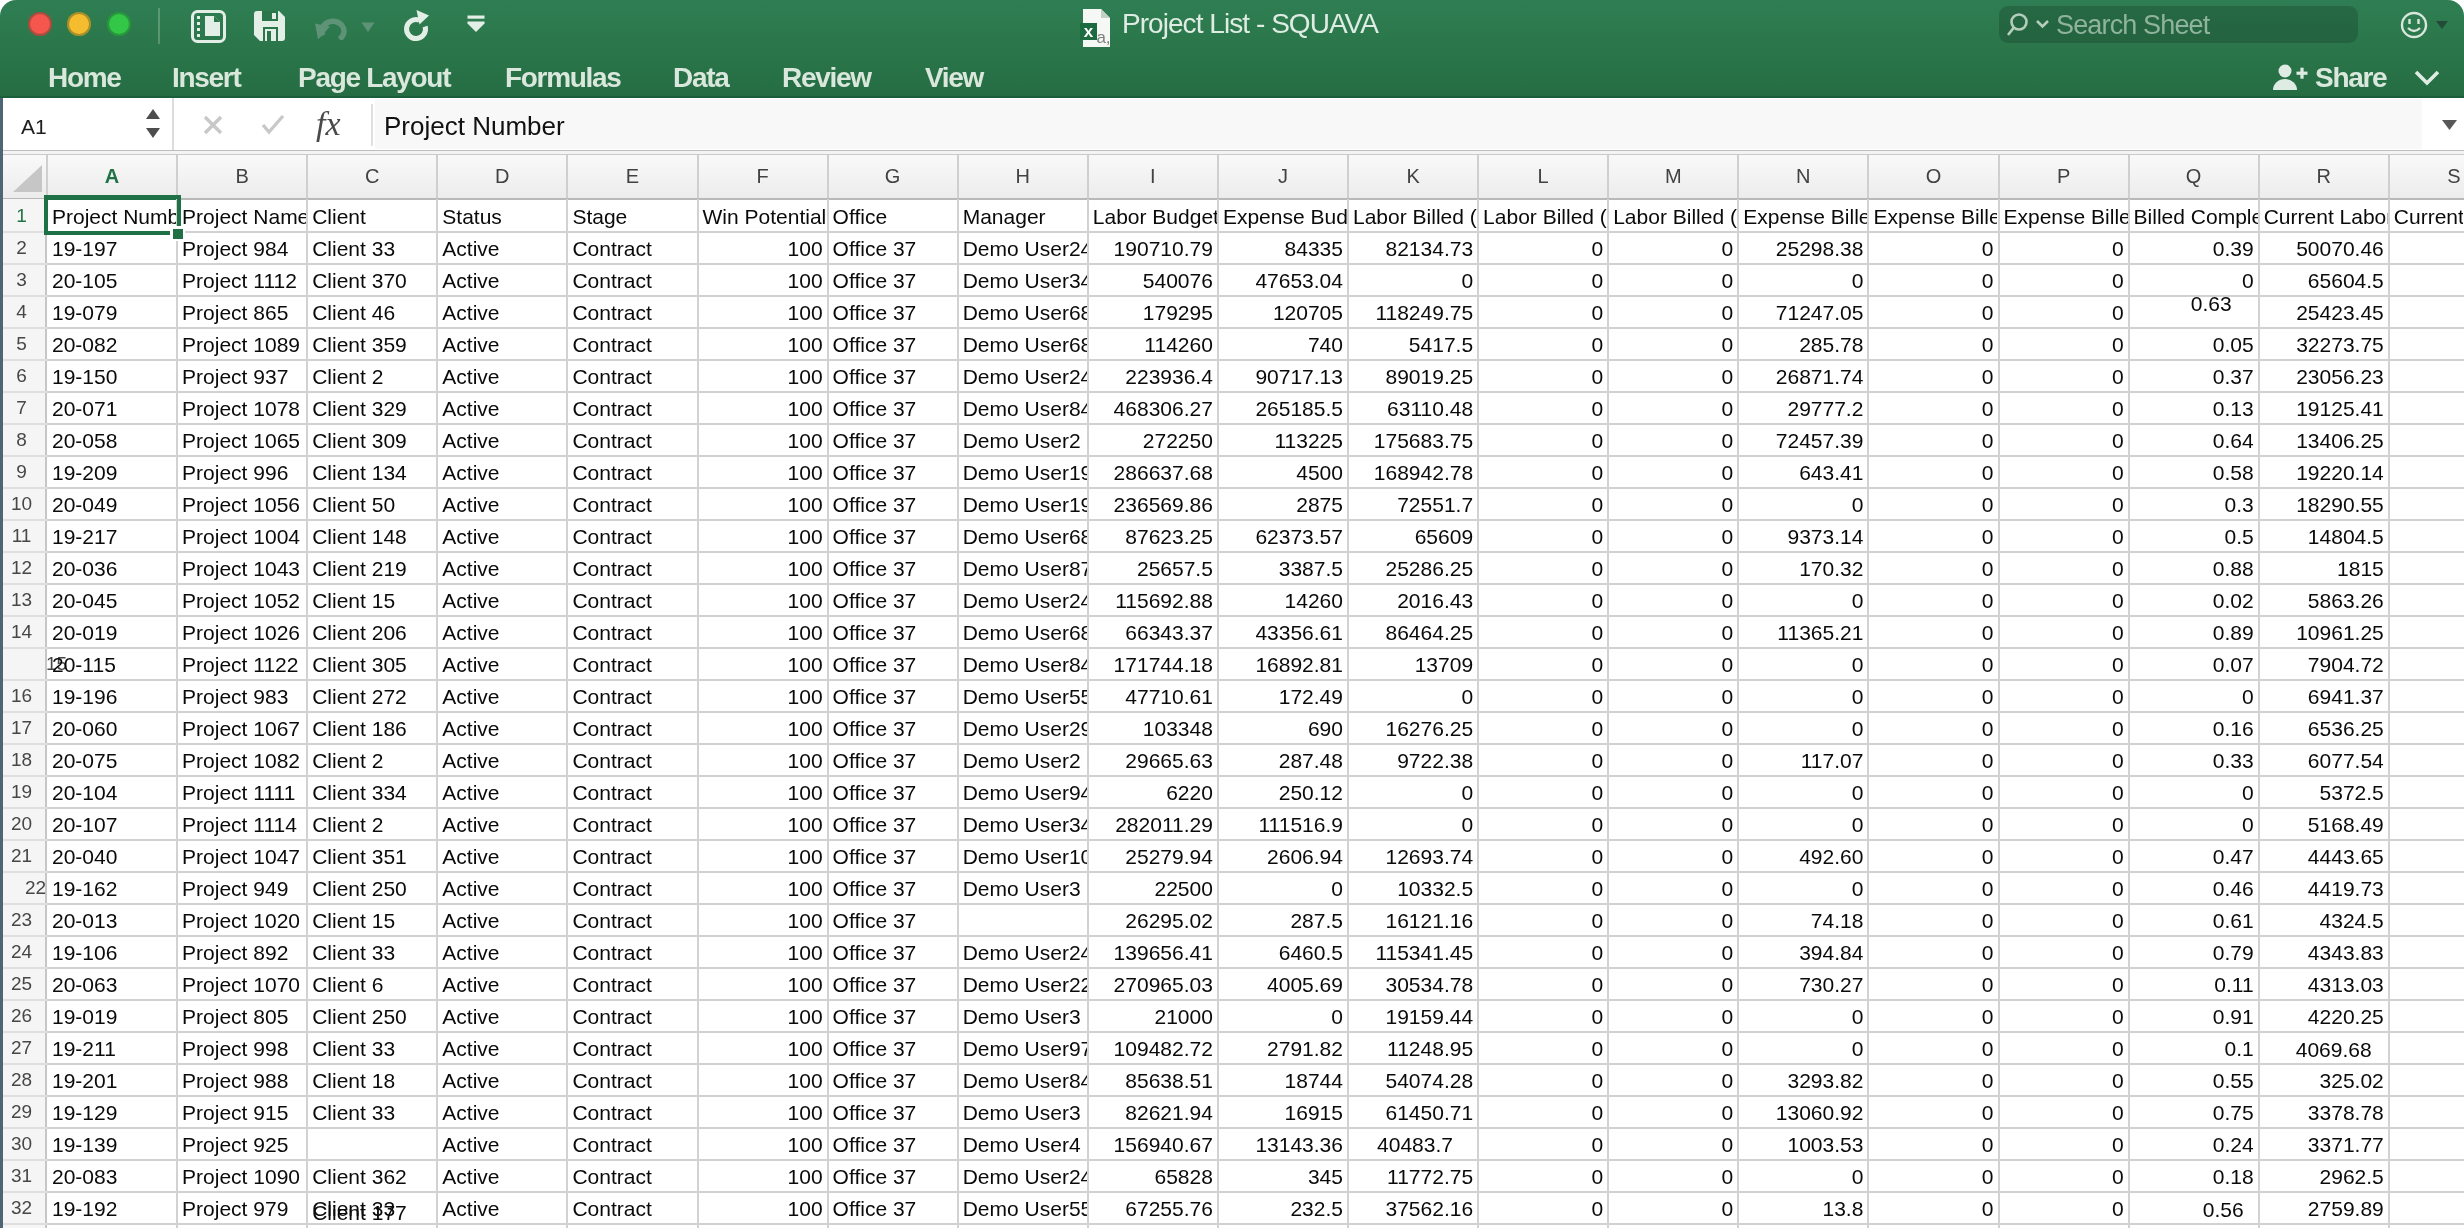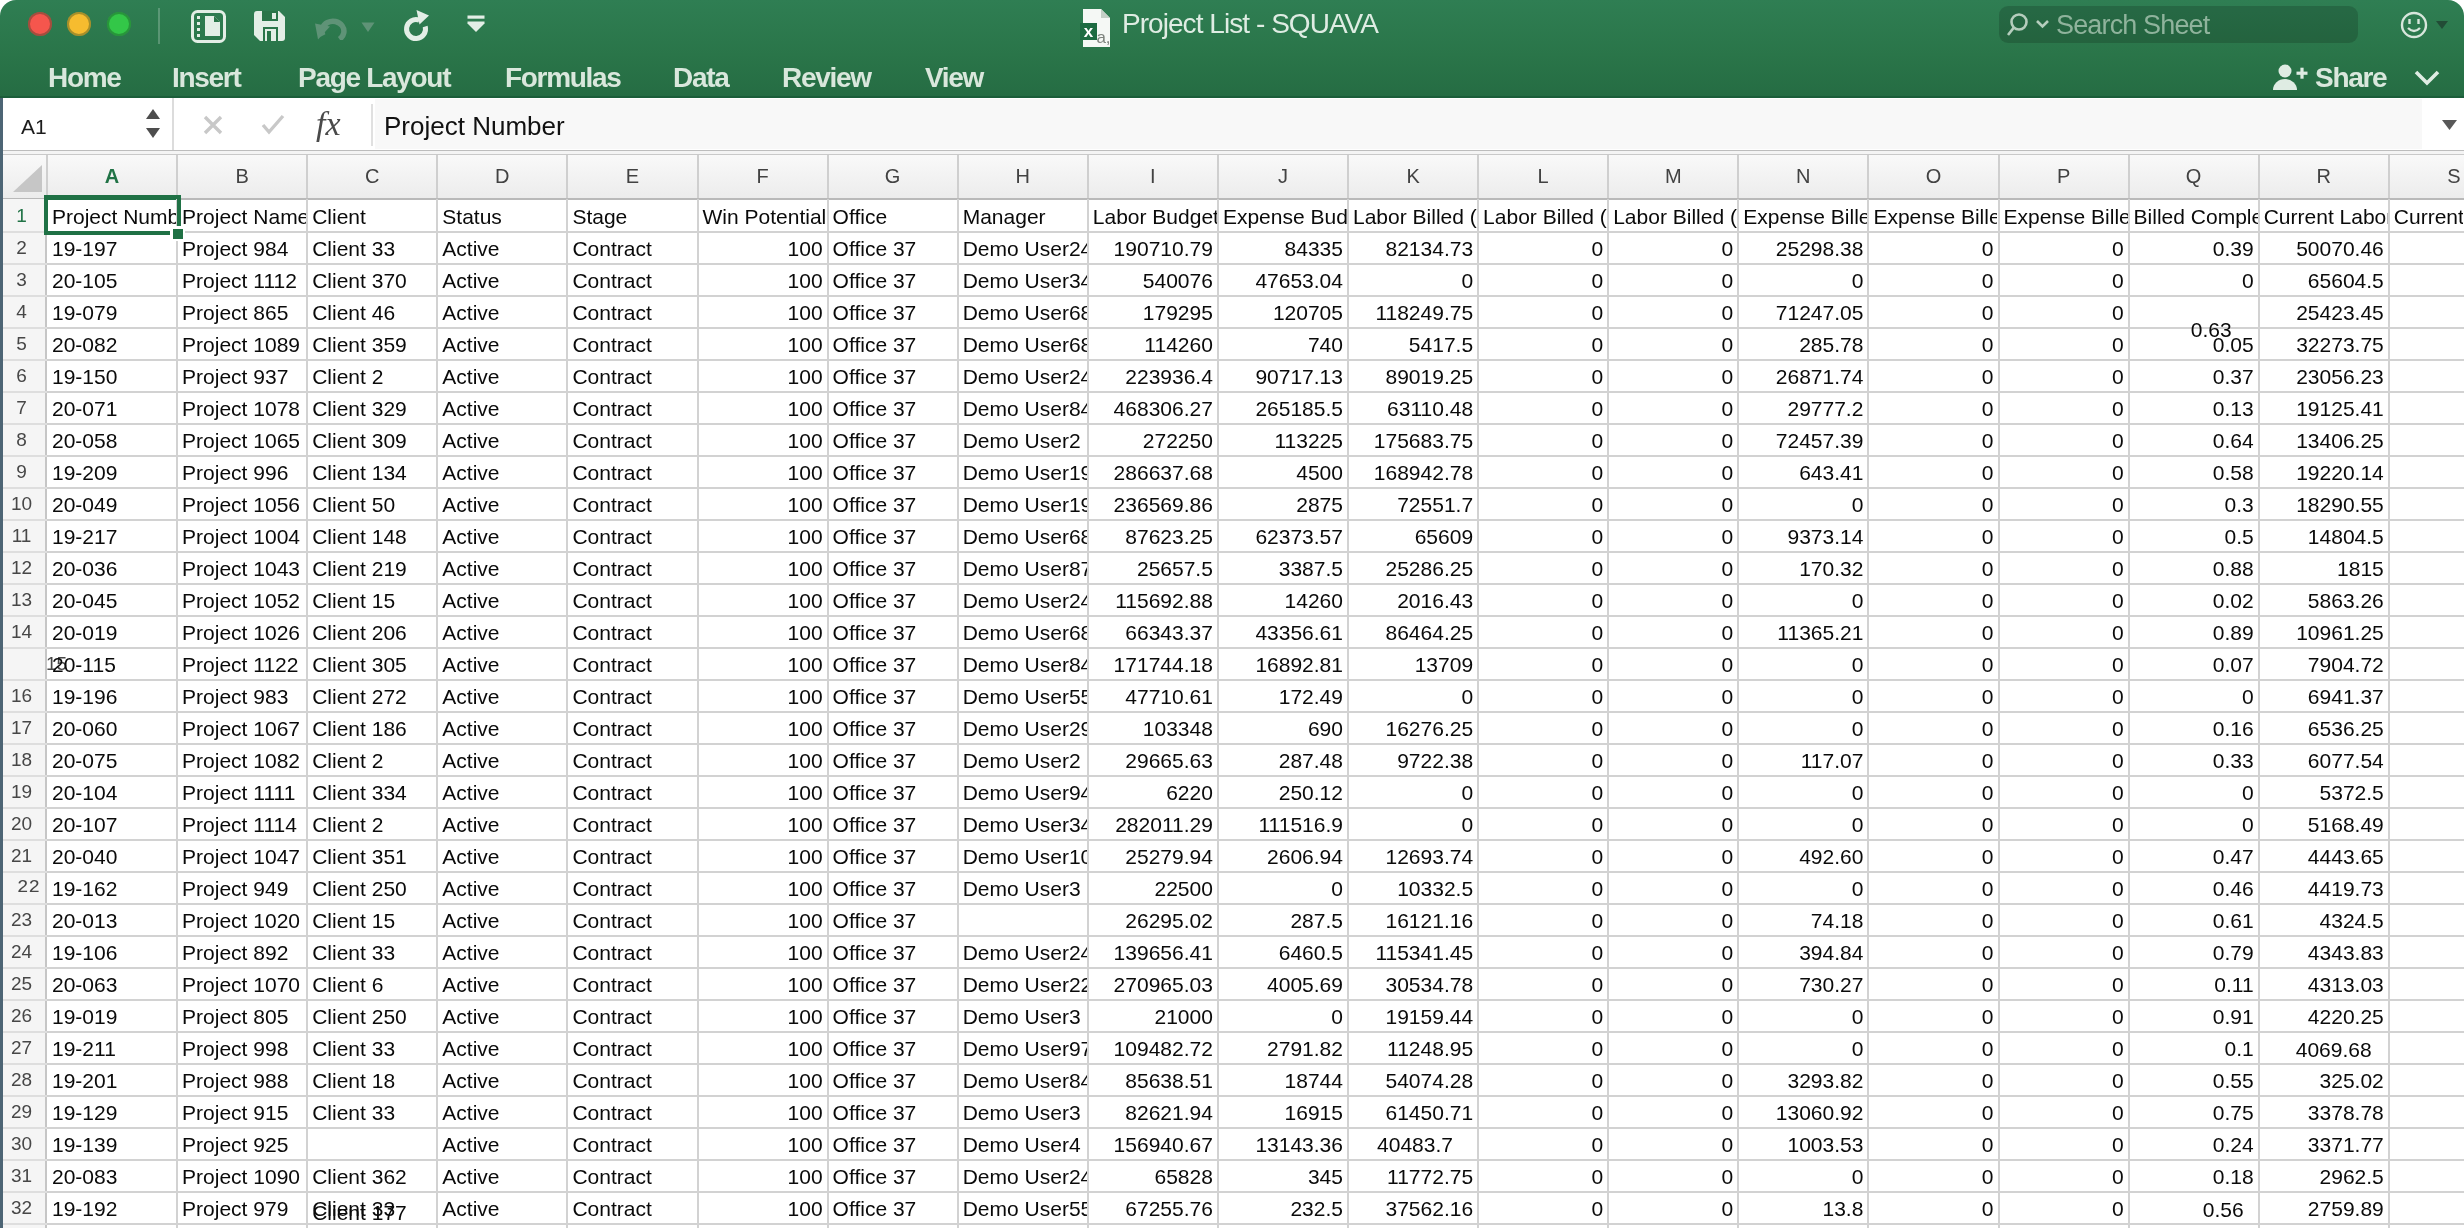--- a/index.html
+++ b/index.html
@@ -253,21 +253,21 @@
 <div class="a rn" style="left:0;top:551px;">12</div>
 <div class="a rn" style="left:0;top:583px;">13</div>
 <div class="a rn" style="left:0;top:615px;">14</div>
 <div class="a rn" style="left:0;top:647px;padding-left:46px;">15</div>
 <div class="a rn" style="left:0;top:679px;">16</div>
 <div class="a rn" style="left:0;top:711px;">17</div>
 <div class="a rn" style="left:0;top:743px;">18</div>
 <div class="a rn" style="left:0;top:775px;">19</div>
 <div class="a rn" style="left:0;top:807px;">20</div>
 <div class="a rn" style="left:0;top:839px;">21</div>
-<div class="a rn" style="left:7px;top:871px;font-family:Liberation Mono, monospace;">22</div>
+<div class="a rn" style="left:14px;top:871px;">22</div>
 <div class="a rn" style="left:0;top:903px;">23</div>
 <div class="a rn" style="left:0;top:935px;">24</div>
 <div class="a rn" style="left:0;top:967px;">25</div>
 <div class="a rn" style="left:0;top:999px;">26</div>
 <div class="a rn" style="left:0;top:1031px;">27</div>
 <div class="a rn" style="left:0;top:1063px;">28</div>
 <div class="a rn" style="left:0;top:1095px;">29</div>
 <div class="a rn" style="left:0;top:1127px;">30</div>
 <div class="a rn" style="left:0;top:1159px;">31</div>
 <div class="a rn" style="left:0;top:1191px;">32</div>
@@ -335,21 +335,21 @@
 <div class="a cl" style="left:828.6px;top:295px;width:128.1px">Office 37</div>
 <div class="a cl" style="left:958.7px;top:295px;width:128.1px">Demo User68</div>
 <div class="a cl rt" style="left:1088.8px;top:295px;width:128.1px">179295</div>
 <div class="a cl rt" style="left:1218.9px;top:295px;width:128.1px">120705</div>
 <div class="a cl rt" style="left:1349.0px;top:295px;width:128.1px">118249.75</div>
 <div class="a cl rt" style="left:1479.1px;top:295px;width:128.1px">0</div>
 <div class="a cl rt" style="left:1609.2px;top:295px;width:128.1px">0</div>
 <div class="a cl rt" style="left:1739.3px;top:295px;width:128.1px">71247.05</div>
 <div class="a cl rt" style="left:1869.4px;top:295px;width:128.1px">0</div>
 <div class="a cl rt" style="left:1999.5px;top:295px;width:128.1px">0</div>
-<div class="a cl rt" style="left:2129.6px;top:312px;width:106px">0.63</div>
+<div class="a cl rt" style="left:2129.6px;top:286px;width:106px">0.63</div>
 <div class="a cl rt" style="left:2259.7px;top:295px;width:128.1px">25423.45</div>
 <div class="a cl" style="left:48.0px;top:327px;width:128.1px">20-082</div>
 <div class="a cl" style="left:178.1px;top:327px;width:128.1px">Project 1089</div>
 <div class="a cl" style="left:308.2px;top:327px;width:128.1px">Client 359</div>
 <div class="a cl" style="left:438.3px;top:327px;width:128.1px">Active</div>
 <div class="a cl" style="left:568.4px;top:327px;width:128.1px">Contract</div>
 <div class="a cl rt" style="left:698.5px;top:327px;width:128.1px">100</div>
 <div class="a cl" style="left:828.6px;top:327px;width:128.1px">Office 37</div>
 <div class="a cl" style="left:958.7px;top:327px;width:128.1px">Demo User68</div>
 <div class="a cl rt" style="left:1088.8px;top:327px;width:128.1px">114260</div>

